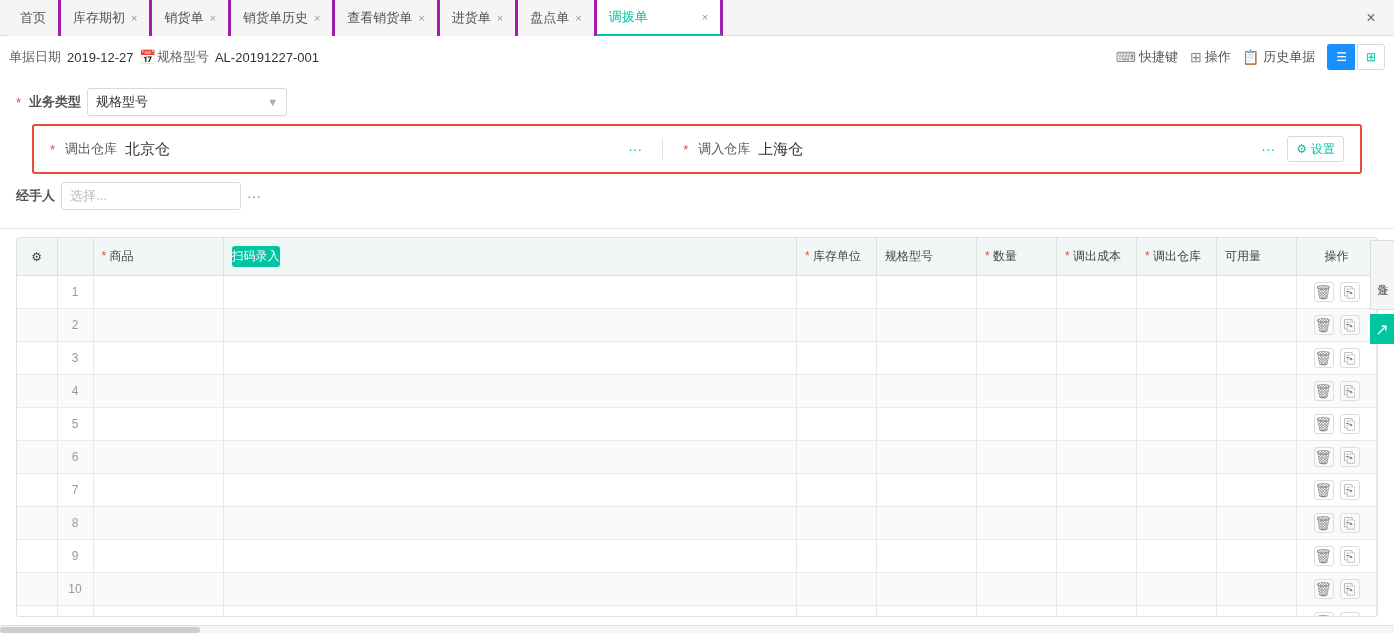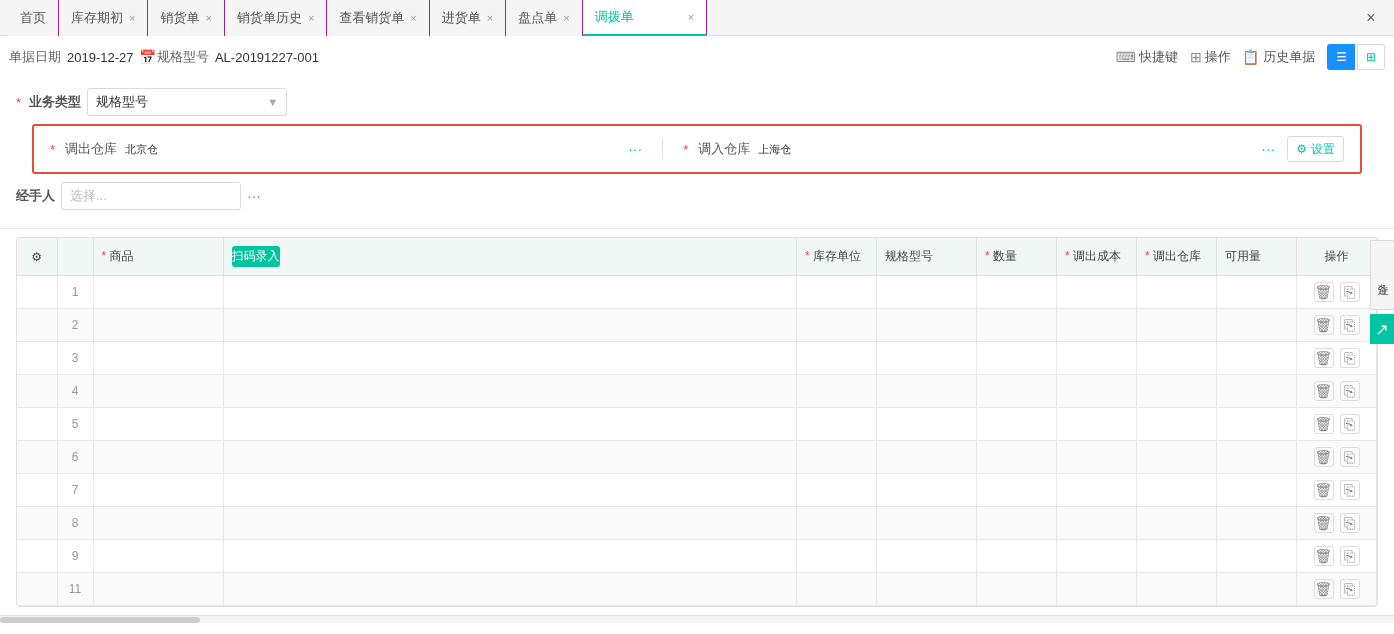--- a/index.html
+++ b/index.html
@@ -16,21 +16,21 @@
       position: relative;
     }
     .tab-item {
       display: flex;
       align-items: center;
       padding: 0 12px;
       height: 36px;
       cursor: pointer;
       font-size: 13px;
       color: #555;
-      border-right: 1px solid #a21caf;
+      border-right: 3px solid #a21caf;
       background: #f5f5f5;
       white-space: nowrap;
     }
     .tab-item.active {
       background: #fff;
       color: #00c5a0;
       border-bottom: 2px solid #00c5a0;
       font-weight: 400;
       gap: 48px;
     }
@@ -142,21 +142,21 @@
       align-items: center;
       gap: 8px;
       flex: 1;
     }
     .warehouse-label {
       color: #555;
       white-space: nowrap;
     }
     .warehouse-value {
       color: #333;
-      font-size: 11px;
+      font-size: 15px;
     }
     .warehouse-divider {
       width: 1px;
       height: 20px;
       background: #e0e0e0;
       margin: 0 20px;
     }
 
     
     .table-container {
@@ -597,20 +597,38 @@
       <td class="col-available"></td>
       <td class="col-op">
         <div class="op-icons">
           <span class="op-icon" title="删除">🗑</span>
           <span class="op-icon" title="复制">⎘</span>
         </div>
       </td>
     </tr>
         <tr>
       <td class="col-gear" style="text-align:center;"></td>
+      <td class="row-num">10</td>
+      <td class="col-product"></td>
+      <td></td>
+      <td class="col-unit"></td>
+      <td class="col-spec"></td>
+      <td class="col-qty"></td>
+      <td class="col-cost"></td>
+      <td class="col-amount"></td>
+      <td class="col-available"></td>
+      <td class="col-op">
+        <div class="op-icons">
+          <span class="op-icon" title="删除">🗑</span>
+          <span class="op-icon" title="复制">⎘</span>
+        </div>
+      </td>
+    </tr>
+        <tr>
+      <td class="col-gear" style="text-align:center;"></td>
       <td class="row-num">11</td>
       <td class="col-product"></td>
       <td></td>
       <td class="col-unit"></td>
       <td class="col-spec"></td>
       <td class="col-qty"></td>
       <td class="col-cost"></td>
       <td class="col-amount"></td>
       <td class="col-available"></td>
       <td class="col-op">

